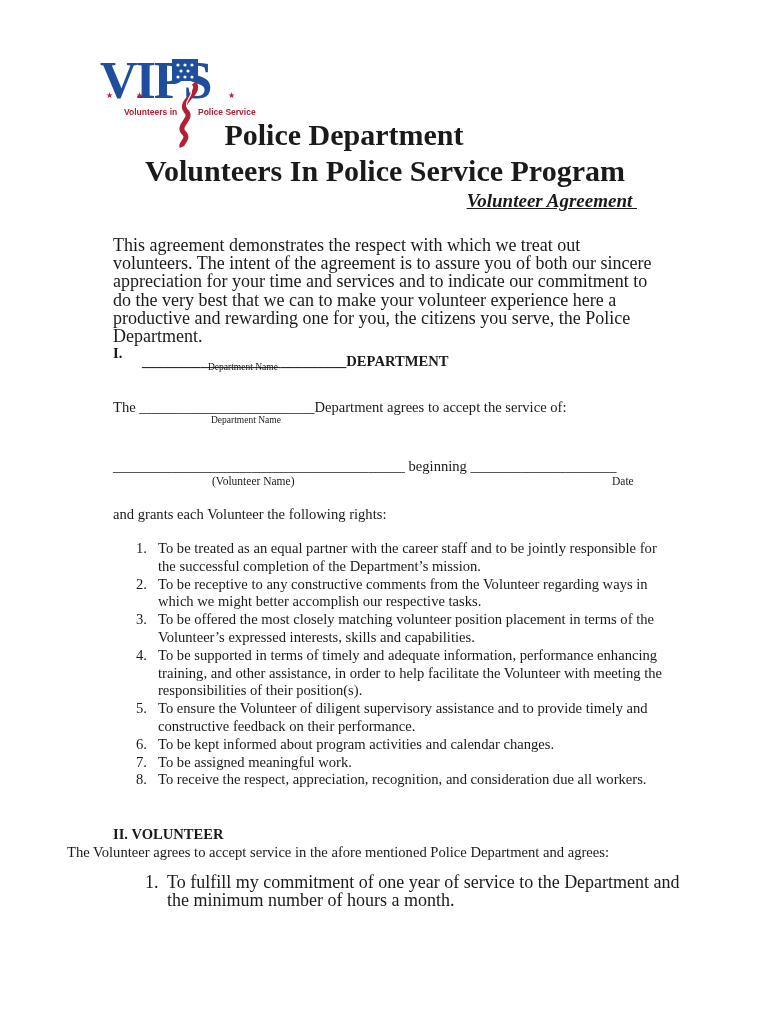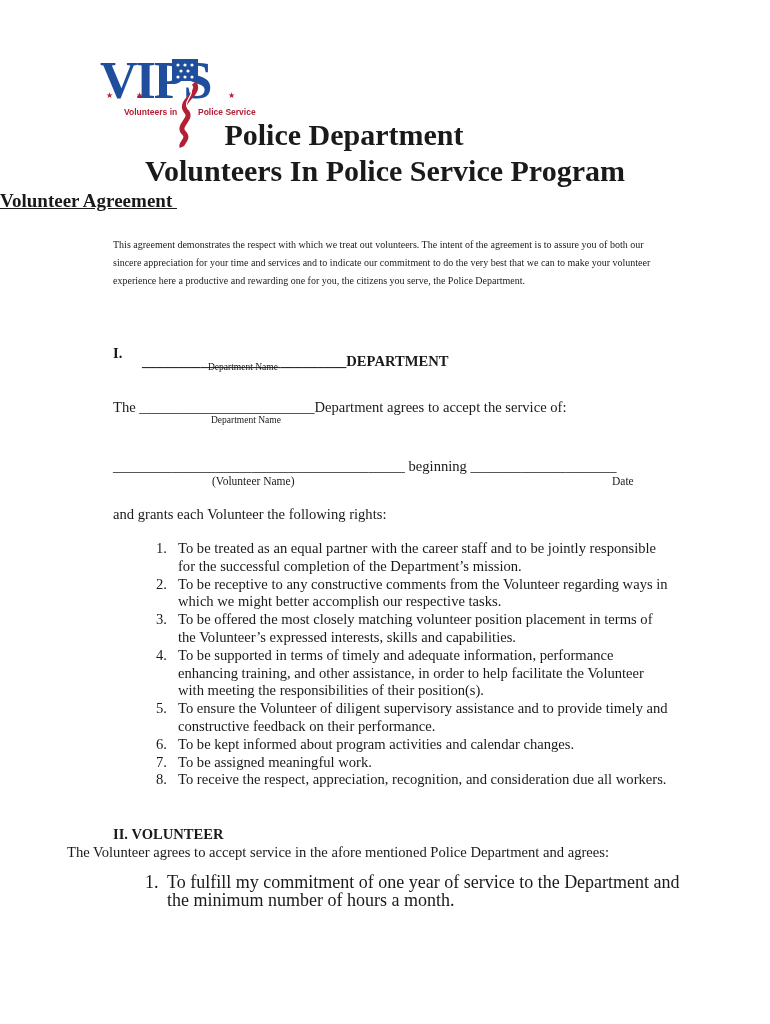--- a/index.html
+++ b/index.html
@@ -14,28 +14,28 @@
       position: absolute; left: 0; top: 0;
       font-family: "Liberation Serif", serif; font-weight: bold;
       font-size: 52px; line-height: 52px; color: #1f4e9c; letter-spacing: -2px;
     }
     .logo-tag {
       position: absolute; top: 52px; font-family: "Liberation Sans", sans-serif;
       font-weight: bold; font-size: 8.5px; color: #b32033; white-space: nowrap;
     }
     .title1 { left: 0; width: 688px; top: 118px; text-align: center; font-weight: bold; font-size: 30px; line-height: 34px; }
     .title2 { left: 0; width: 770px; top: 153px; text-align: center; font-weight: bold; font-size: 30px; line-height: 36px; }
-    .title3 { left: 0; width: 637px; top: 190px; text-align: left; font-weight: bold; font-size: 19px; line-height: 22px; }
+    .title3 { left: 0; width: 637px; top: 190px; text-align: right; font-weight: bold; font-size: 19px; line-height: 22px; font-style: italic; }
     .title3 span { text-decoration: underline; white-space: pre; }
-    .para { left: 113px; top: 236px; width: 545px; font-size: 10px; line-height: 18.2px; }
+    .para { left: 113px; top: 236px; width: 545px; font-size: 18px; line-height: 18.2px; }
     .line { font-size: 14.6px; white-space: pre; line-height: 18px; }
     .small { font-size: 9.5px; white-space: nowrap; }
     .bold { font-weight: bold; }
     ol.rights { left: 113px; top: 540px; width: 560px; margin: 0; padding: 0 0 0 45px; font-size: 14.6px; line-height: 17.8px; list-style: none; counter-reset: r; box-sizing: border-box; }
-    ol.rights li { position: relative; counter-increment: r; margin-left: 20px; }
+    ol.rights li { position: relative; counter-increment: r; }
     ol.rights li::before { content: counter(r) "."; position: absolute; left: -22px; }
     ol.vol { left: 109px; top: 861px; width: 560px; margin: 13px; padding: 0 0 0 45px; font-size: 18px; line-height: 17.8px; list-style: none; box-sizing: border-box; }
     ol.vol li { position: relative; }
     ol.vol li::before { content: "1."; position: absolute; left: -22px; }
   </style>
 </head>
 <body>
 
 <div class="abs logo">
   <div class="logo-letters">VIPS</div>

